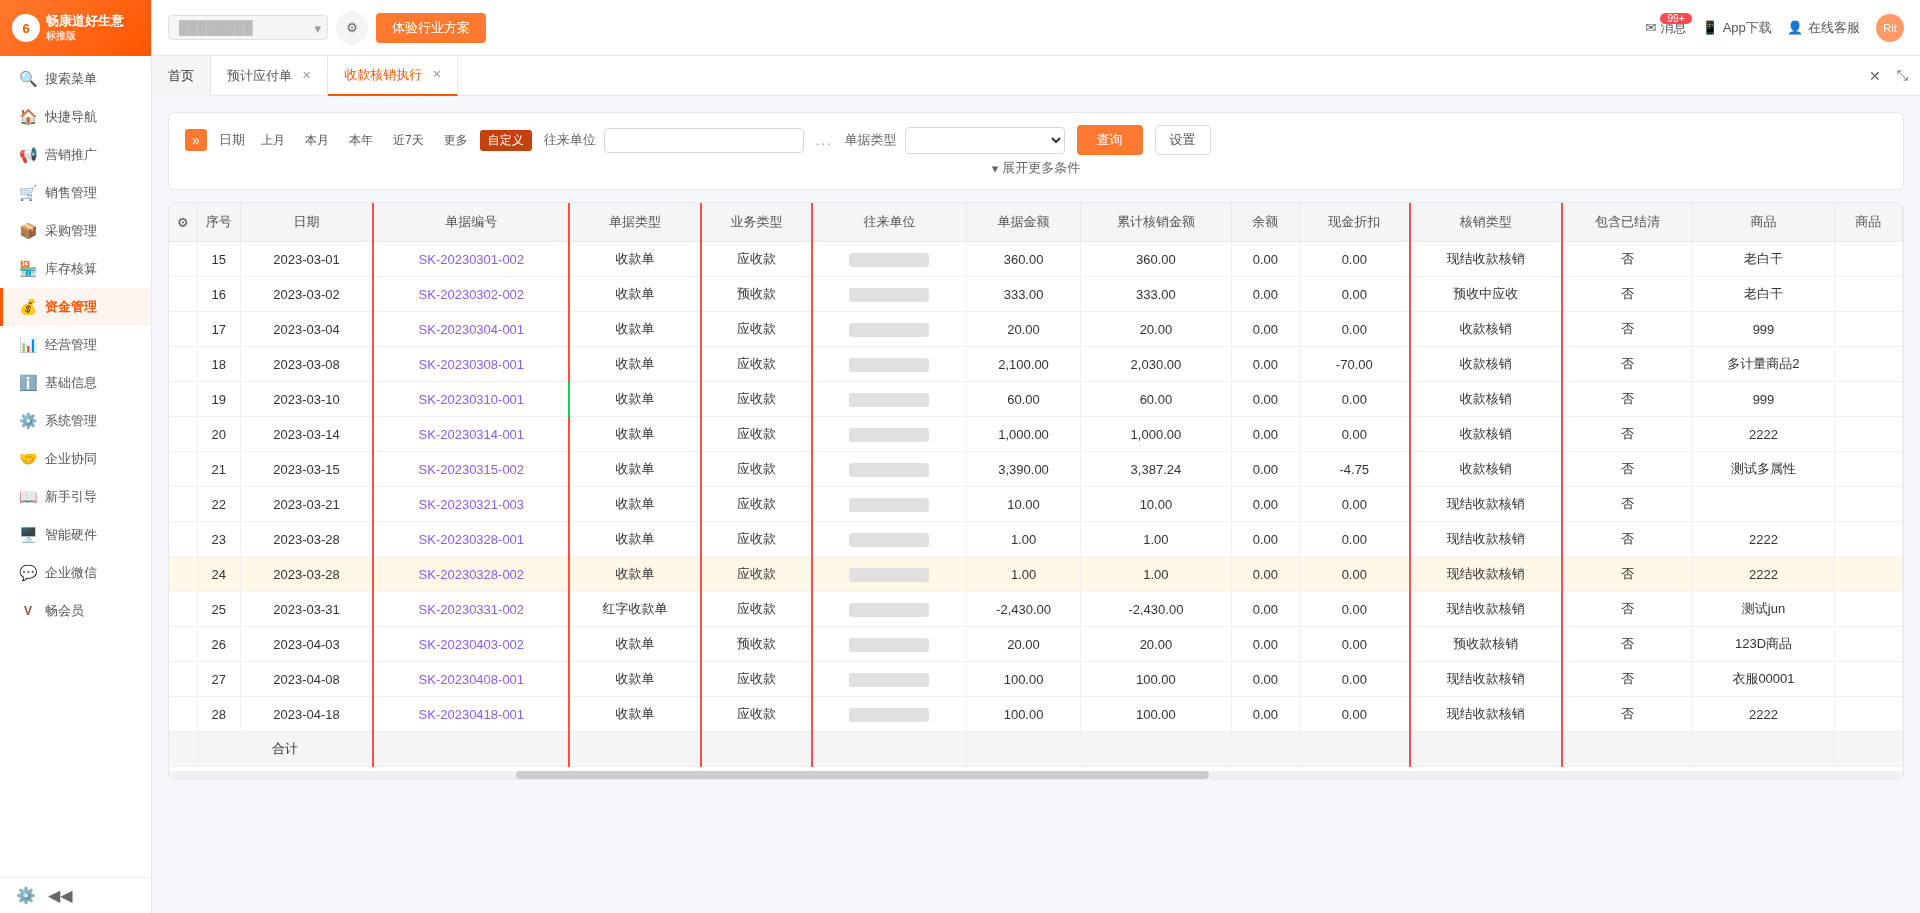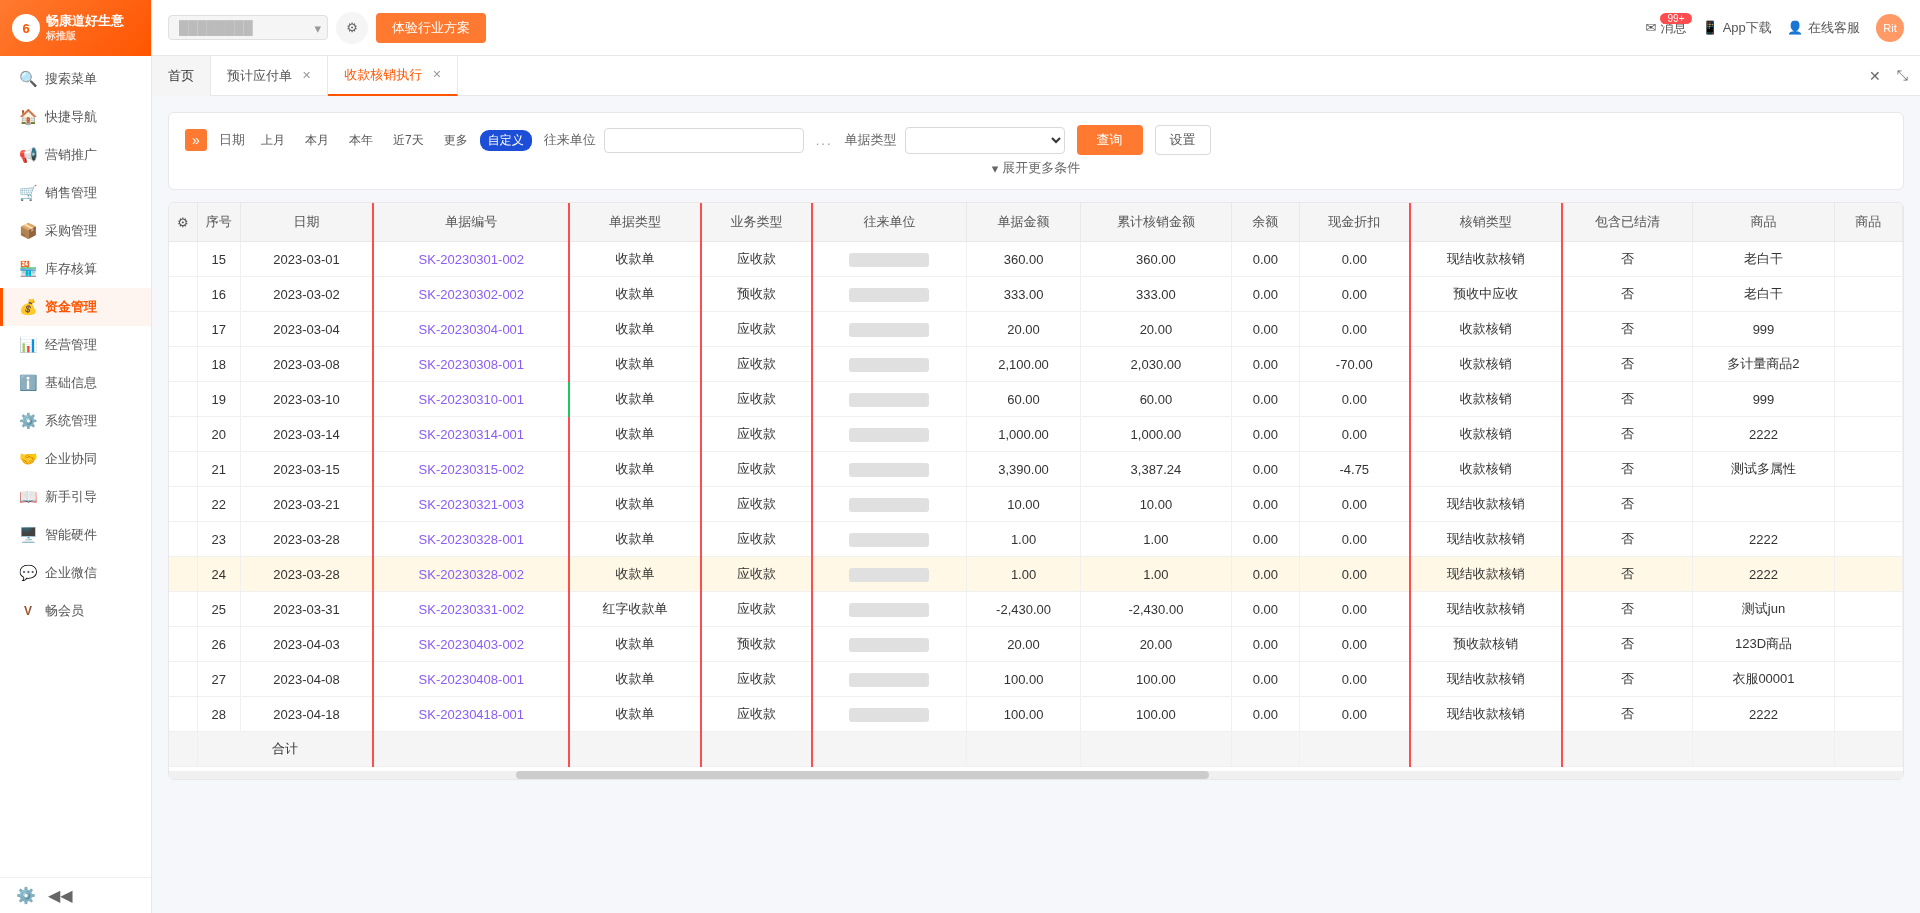--- a/index.html
+++ b/index.html
@@ -122,21 +122,21 @@
     }
     .filter-row { display: flex; align-items: center; gap: 12px; flex-wrap: wrap; }
     .filter-group { display: flex; align-items: center; gap: 8px; }
     .filter-label { color: #666; font-size: 13px; white-space: nowrap; }
     .filter-date-options { display: flex; gap: 4px; align-items: center; }
     .date-opt {
       padding: 2px 8px; font-size: 12px; cursor: pointer; color: #555;
       border-radius: 3px;
     }
     .date-opt.custom {
-      background: #1d4ed8; color: #fff; border-radius: 9px; padding: 2px 8px;
+      background: #c2410c; color: #fff; border-radius: 3px; padding: 2px 8px;
     }
     .date-range-display { color: #666; font-size: 12px; }
     .filter-input {
       border: 1px solid #d9d9d9; border-radius: 4px; padding: 4px 8px;
       font-size: 13px; color: #333; min-width: 160px;
     }
     .filter-dots { color: #999; letter-spacing: 2px; }
     .filter-select {
       border: 1px solid #d9d9d9; border-radius: 4px; padding: 4px 24px 4px 8px;
       font-size: 13px; color: #333; min-width: 160px; background: #fff;

